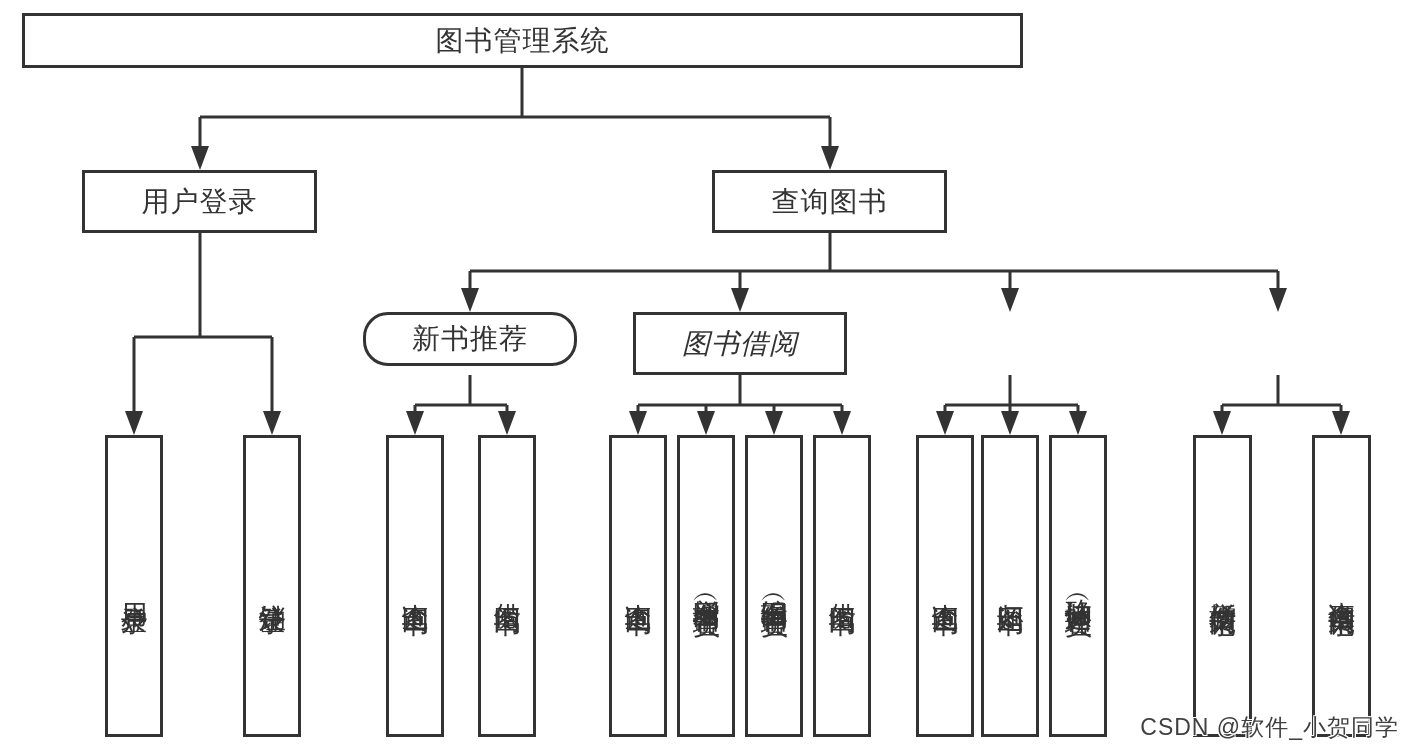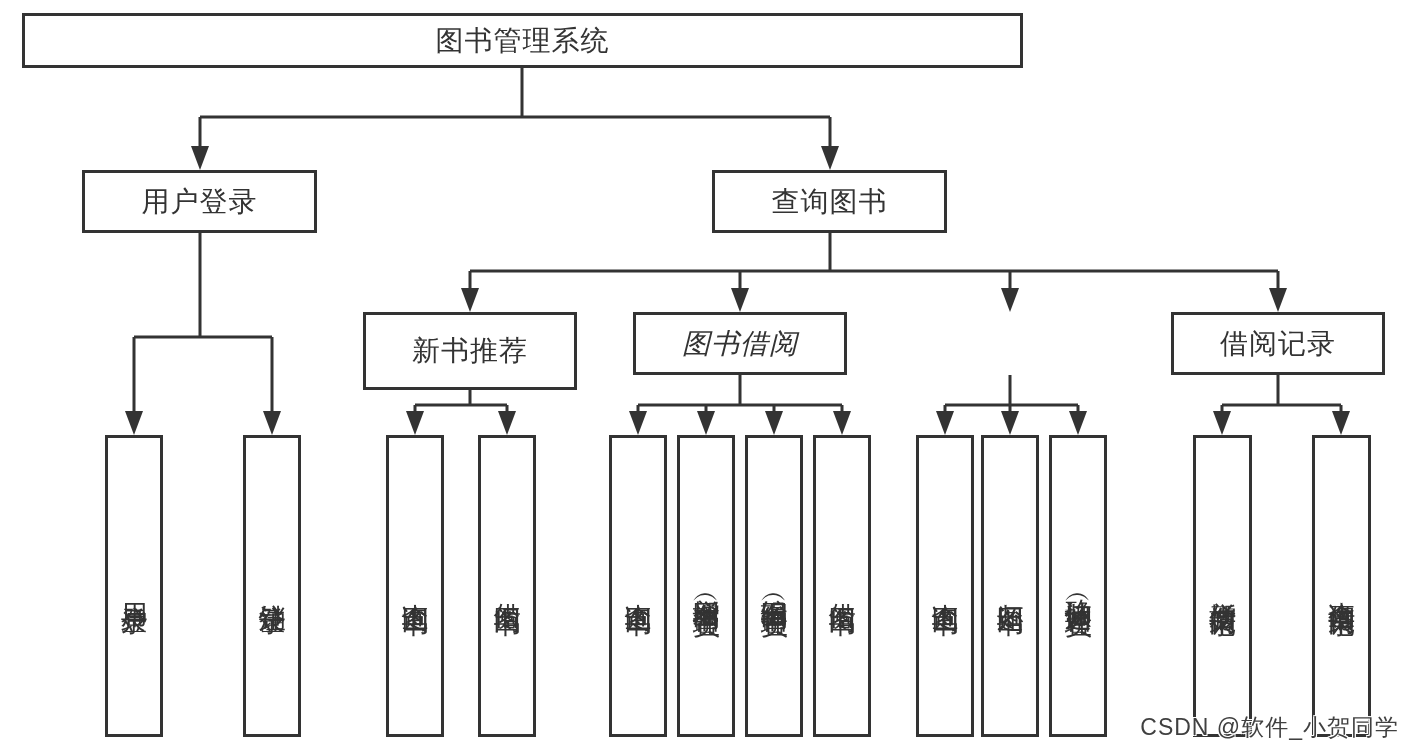--- a/index.html
+++ b/index.html
@@ -87,23 +87,22 @@
       <polygon points="1213,411 1231,411 1222,435"></polygon>
       <polygon points="1332,411 1350,411 1341,435"></polygon>
     </g>
   </svg>
 
   <div class="box box-h" style="left:22px; top:13px; width:1001px; height:55px;">图书管理系统</div>
 
   <div class="box box-h" style="left:82px; top:170px; width:235px; height:63px;">用户登录</div>
   <div class="box box-h" style="left:712px; top:170px; width:235px; height:63px;">查询图书</div>
 
-  <div class="box box-h" style="left:363px; top:312px; width:214px; height:78px;">新书推荐</div>
+  <div class="box box-h" style="left:363px; top:312px; width:214px; height:54px;border-radius:25px;">新书推荐</div>
   <div class="box box-h" style="left:633px; top:312px; width:214px; height:63px;font-style:italic;">图书借阅</div>
-  <div class="box box-h" style="left:1171px; top:312px; width:214px; height:63px;">借阅记录</div>
 
   <div class="box box-v" style="left:105px; top:435px; width:58px; height:302px;">
       <span>用户登录</span>
     </div>
   <div class="box box-v" style="left:243px; top:435px; width:58px; height:302px;">
       <span>注销登录</span>
     </div>
 
   <div class="box box-v" style="left:386px; top:435px; width:58px; height:302px;">
       <span>查询图书</span>

